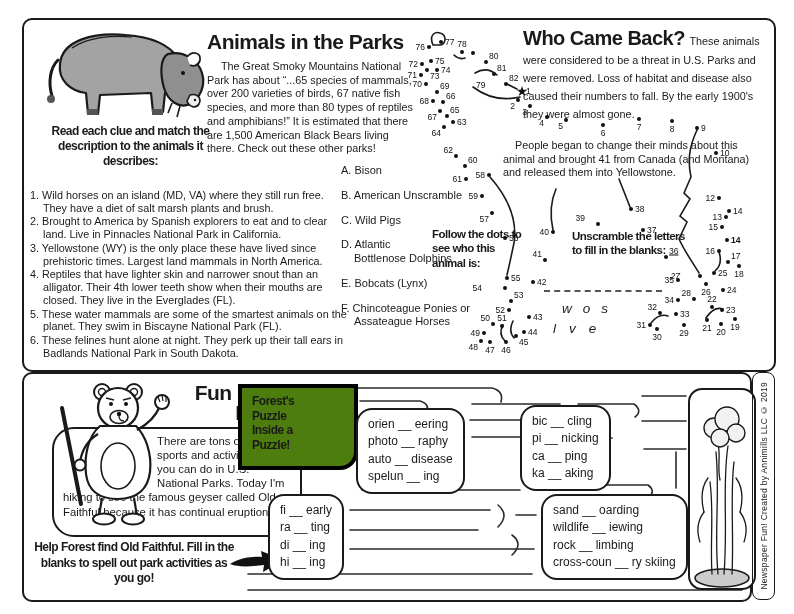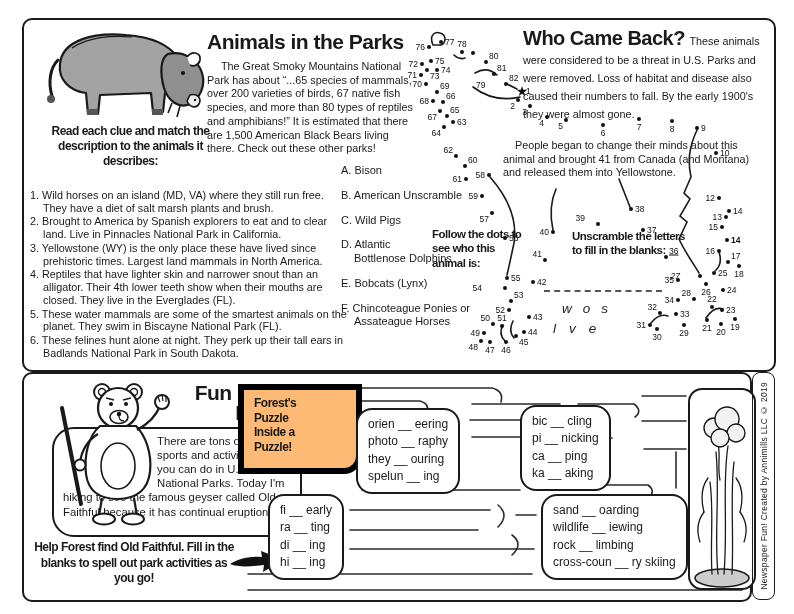--- a/index.html
+++ b/index.html
@@ -348,28 +348,28 @@
     <path d="M 62,120 L 59,138 M 94,120 L 97,138" stroke="#1a1a1a" stroke-width="2.2"></path>
     <ellipse cx="64" cy="141" rx="11" ry="5.5" fill="#fff" stroke="#1a1a1a" stroke-width="2"></ellipse>
     <ellipse cx="93" cy="141" rx="11" ry="5.5" fill="#fff" stroke="#1a1a1a" stroke-width="2"></ellipse>
   </svg>
 
   <div class="abs hdr" style="left:33px;top:540px;width:202px;font-size:12px;line-height:1.3;text-align:center;">Help Forest find Old Faithful. Fill in the blanks to spell out park activities as you go!</div>
   <svg class="abs" style="left:228px;top:546px;" width="62" height="30" viewBox="0 0 62 30">
     <path d="M 2,18 C 12,12 24,10 34,11 L 33,5 L 56,14 L 35,26 L 36,19 C 26,20 12,22 2,18 Z" fill="#111"></path>
   </svg>
 
-  <div class="abs" style="left:238px;top:384px;width:112px;height:78px;border:6px solid #000000;border-radius:0 0 18px 0;background:#fdba74;">
+  <div class="abs" style="left:238px;top:384px;width:112px;height:78px;border:4px solid #000000;border-radius:0 0 18px 0;background:#4d7c0f;">
     <div class="hdr" style="padding:6px 0 0 10px;width:66px;font-size:12px;line-height:1.22;">Forest's Puzzle Inside a Puzzle!</div>
   </div>
 
   <div class="abs bubble-box" style="left:356px;top:408px;">
       <div class="word">orien __ eering</div>
       <div class="word">photo __ raphy</div>
-      <div class="word">they __ ouring</div>
+      <div class="word">auto __ disease</div>
       <div class="word">spelun __ ing</div>
     </div>
   <div class="abs bubble-box" style="left:520px;top:405px;">
       <div class="word">bic __ cling</div>
       <div class="word">pi __ nicking</div>
       <div class="word">ca __ ping</div>
       <div class="word">ka __ aking</div>
     </div>
   <div class="abs bubble-box" style="left:268px;top:494px;">
       <div class="word">fi __ early</div>

